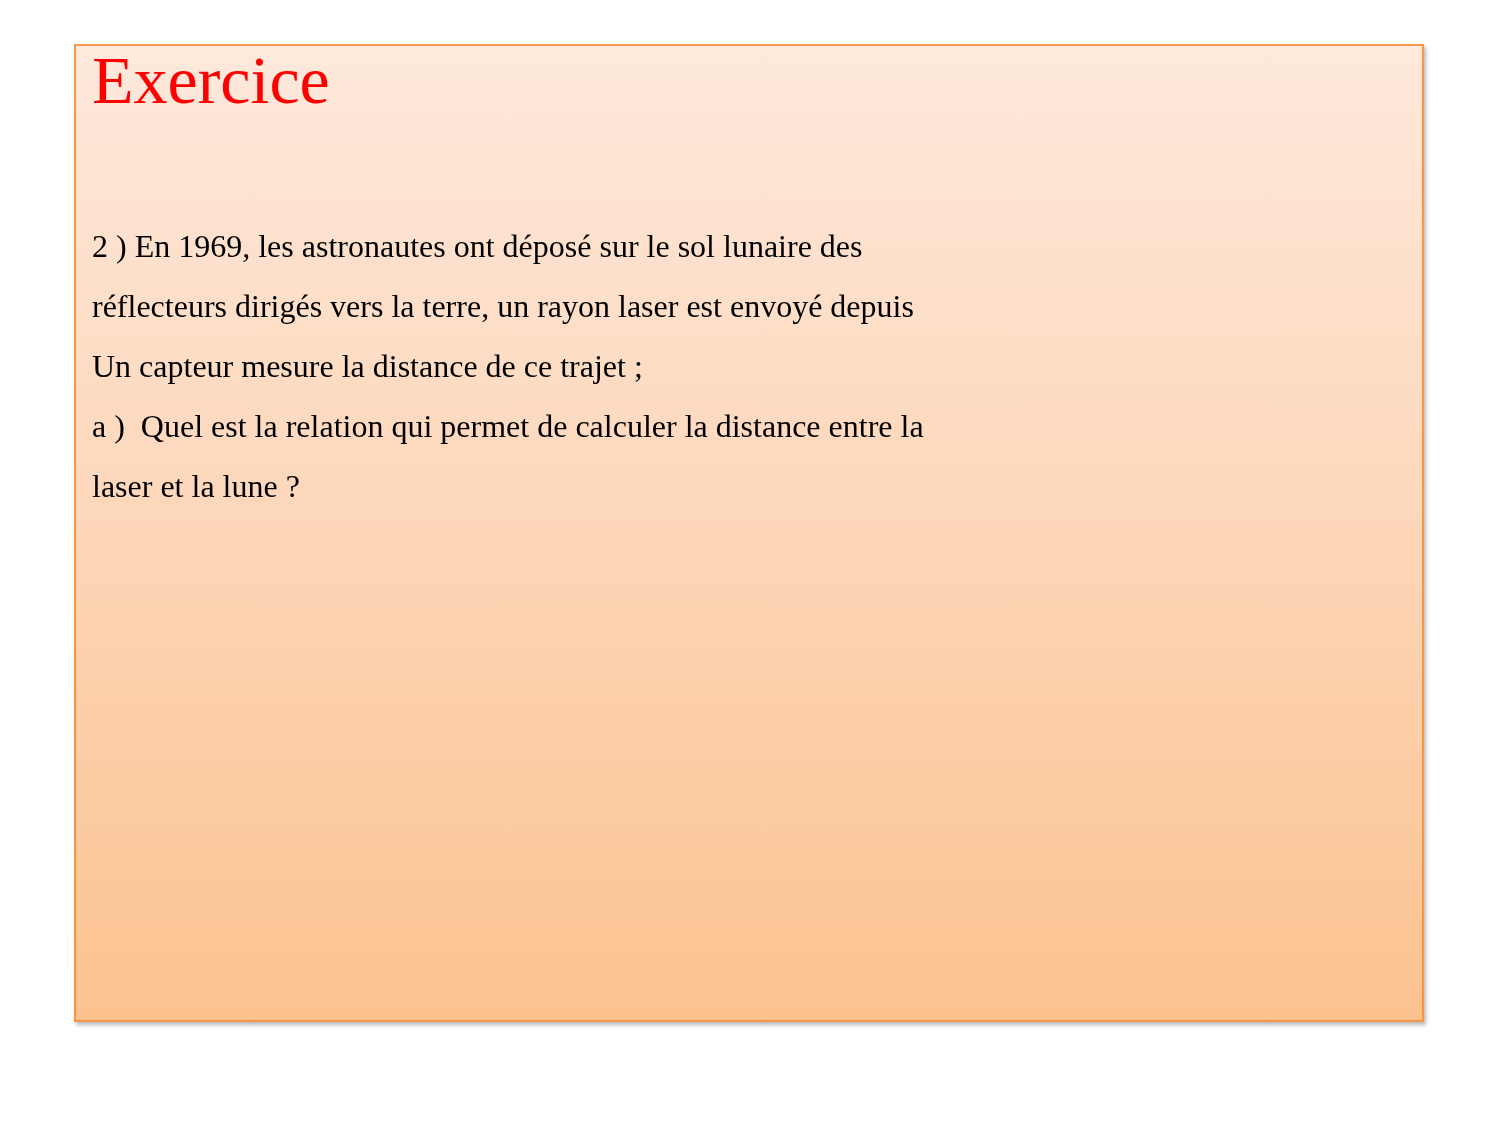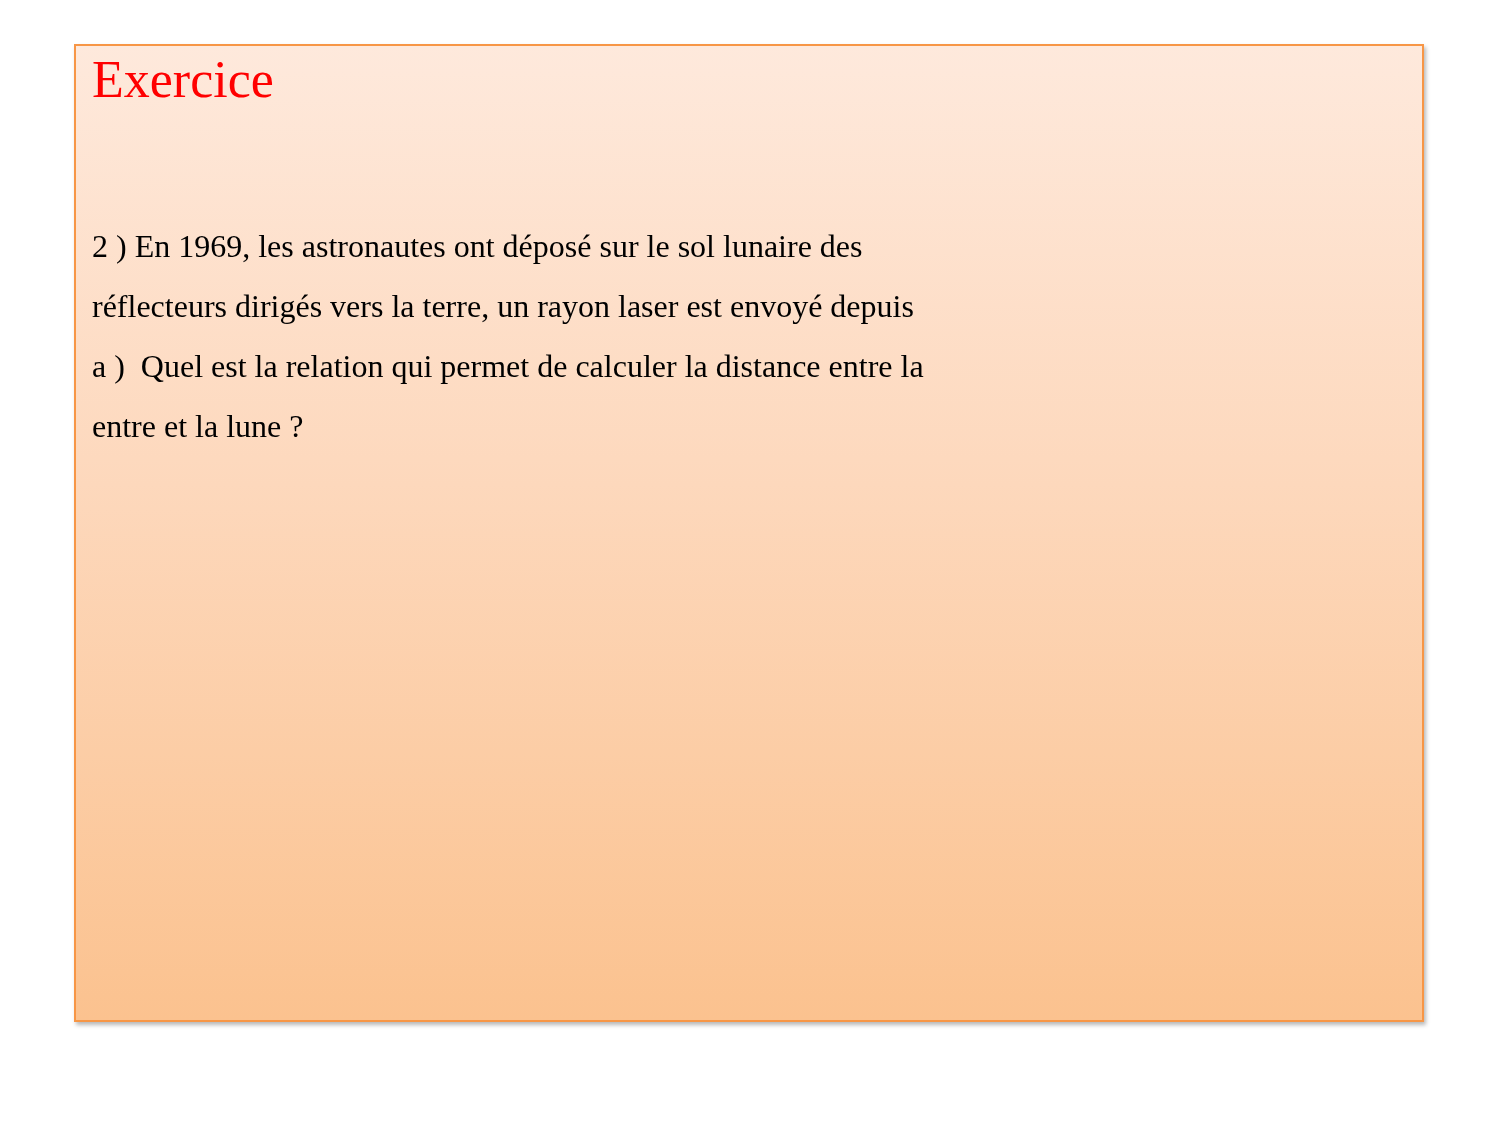--- a/index.html
+++ b/index.html
@@ -23,21 +23,21 @@
       border: 2px solid #f79646;
       background: linear-gradient(to bottom, #fee9dc 0%, #fdd8bc 45%, #fbc28f 100%);
       box-shadow: 2px 3px 4px rgba(0,0,0,0.28);
     }
     .title {
       position: absolute;
       left: 16px;
       top: 2px;
       margin: 0;
       font-family: "Liberation Serif", serif;
-      font-size: 52px;
+      font-size: 68px;
       font-weight: normal;
       color: #ff0000;
       line-height: 64px;
       white-space: nowrap;
     }
     .body-text {
       position: absolute;
       left: 16px;
       top: 170px;
       width: 1320px;
@@ -53,16 +53,17 @@
     }
   </style>
 </head>
 <body>
 
 <div class="slide-box">
   <h1 class="title">Exercice</h1>
   <div class="body-text">
     <span class="line">2 ) En 1969, les astronautes ont déposé sur le sol lunaire des</span>
     <span class="line">réflecteurs dirigés vers la terre, un rayon laser est envoyé depuis</span>
+    <span class="line">Un capteur mesure la distance de ce trajet ;</span>
     <span class="line">a )  Quel est la relation qui permet de calculer la distance entre la</span>
-    <span class="line">entre et la lune ?</span>
+    <span class="line">laser et la lune ?</span>
   </div>
 </div>
 
 </body></html>

